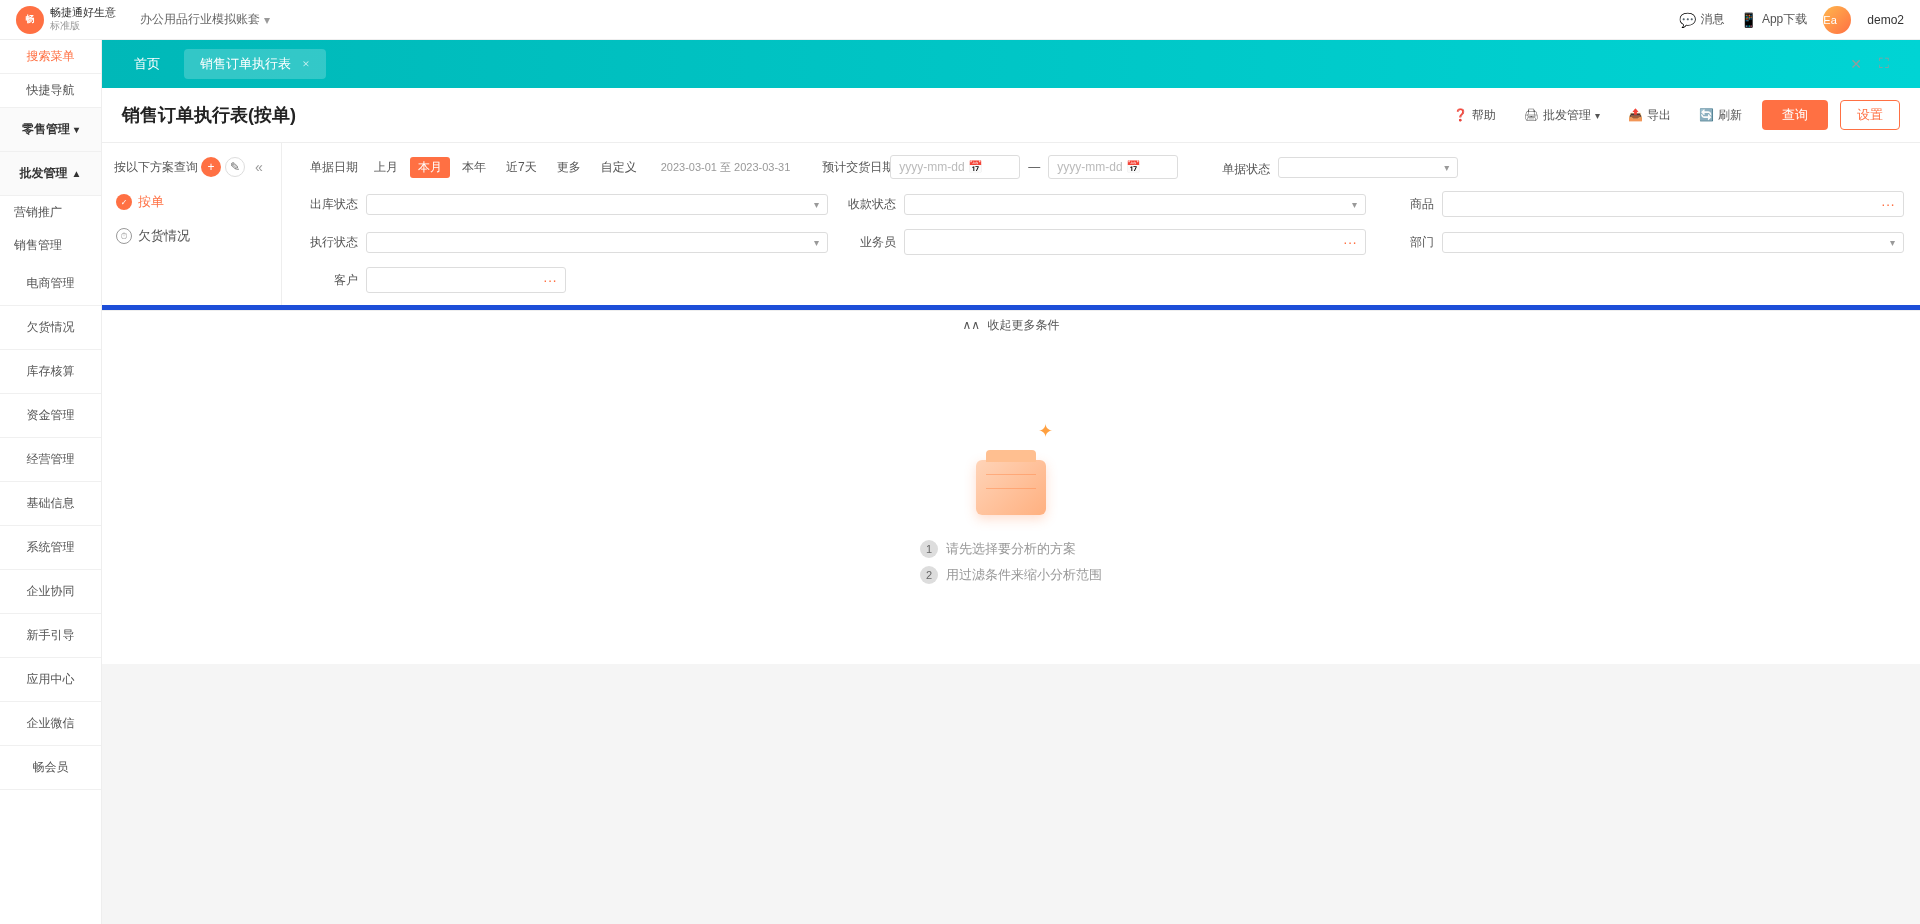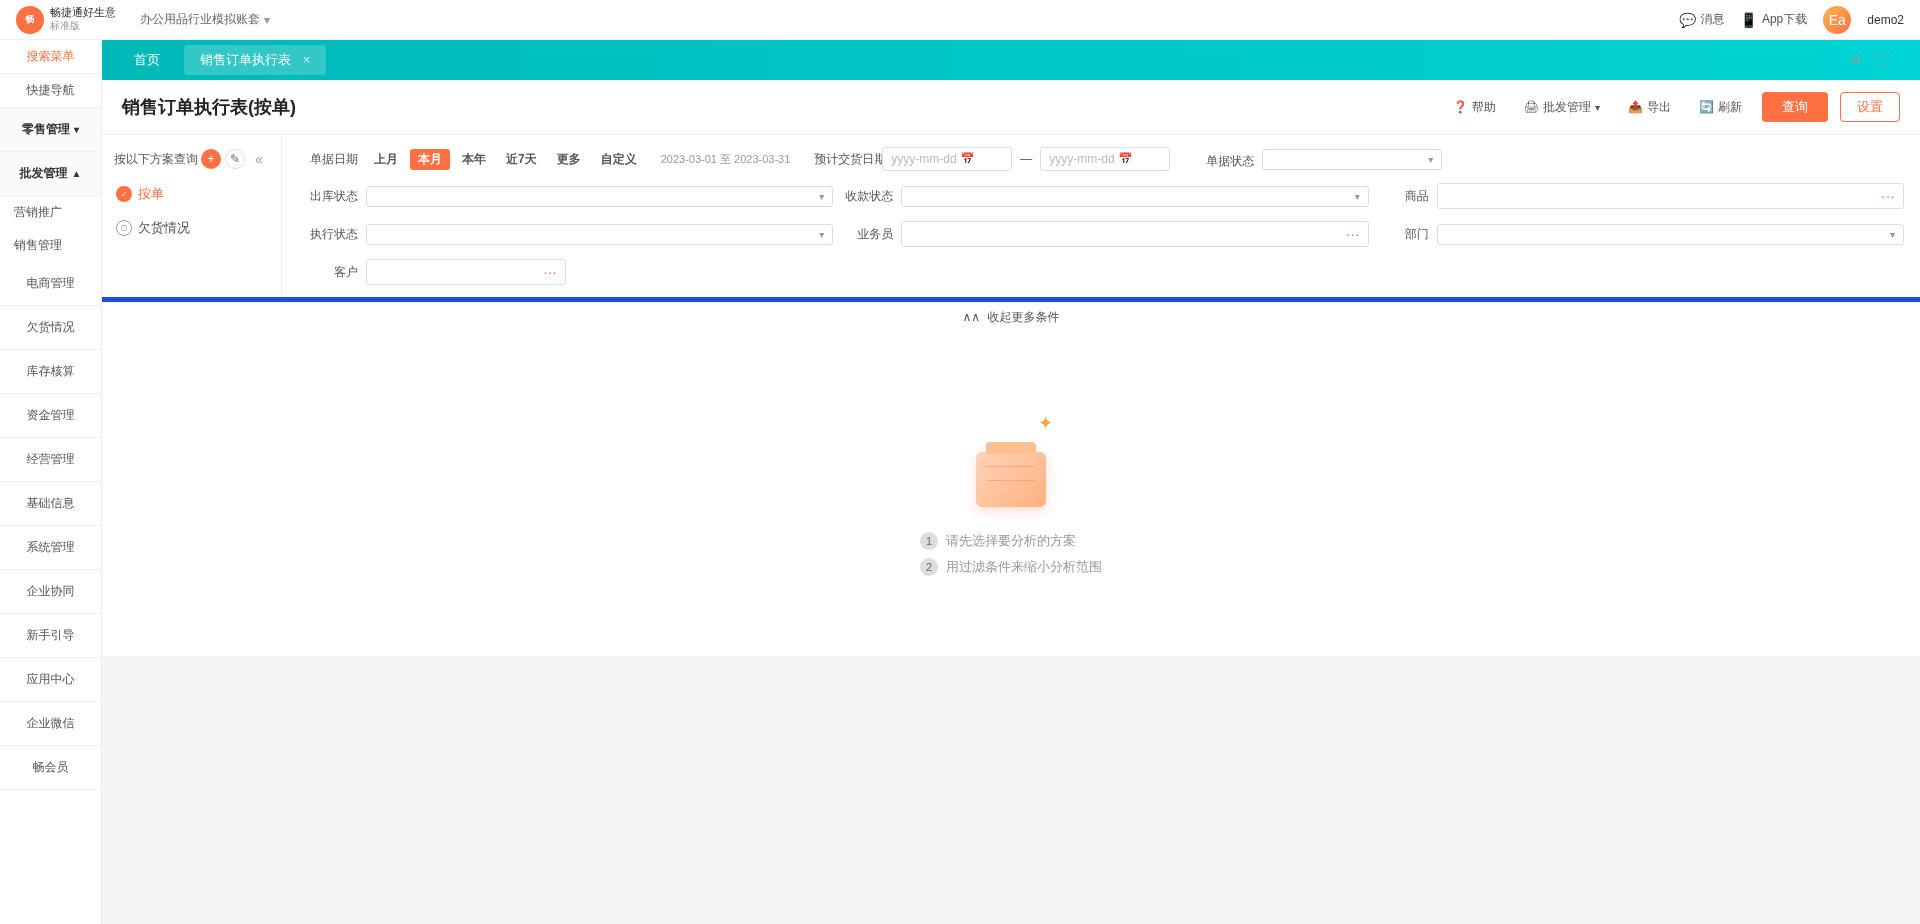--- a/index.html
+++ b/index.html
@@ -45,22 +45,22 @@
       display: flex; align-items: center; gap: 16px;
     }
     .header-action {
       display: flex; align-items: center; gap: 4px;
       font-size: 12px; color: #555; cursor: pointer;
     }
     .avatar {
       width: 28px; height: 28px;
       border-radius: 50%;
       background: linear-gradient(135deg, #ffb74d, #ff7043);
-      display: flex; align-items: center; justify-content: center;
-      color: white; font-size: 14px;
+      display: flex; align-items: center; justify-content: flex-start;
+      color: white; font-size: 11px;
     }
     .username { font-size: 12px; color: #333; }
 
     
     .main-layout {
       display: flex;
       flex: 1;
       overflow: hidden;
     }
 
@@ -255,23 +255,24 @@
 
     
     .right-filter {
       flex: 1;
       padding: 12px 16px;
     }
     .filter-row {
       display: flex;
       align-items: center;
       margin-bottom: 12px;
+      gap: 8px;
     }
     .date-tabs {
-      display: flex; gap: 4px; font-weight: bold;
+      display: flex; gap: 4px;
     }
     .date-tab {
       padding: 2px 8px;
       font-size: 12px; color: #555;
       cursor: pointer;
       border-radius: 3px;
     }
     .date-tab.active {
       background: #ff7043;
       color: white;
@@ -343,25 +344,26 @@
       width: 18px; height: 18px;
       border-radius: 50%;
       background: #ddd;
       display: flex; align-items: center; justify-content: center;
       font-size: 11px; color: #666;
       flex-shrink: 0;
     }
 
     
     .teal-header {
-      height: 40px;
+      height: 48px;
       background: linear-gradient(90deg, #00b8b8, #00d4d4);
       display: flex; align-items: center;
       padding: 12px 16px;
       gap: 8px;
+      font-family: Liberation Serif, serif;
     }
     .teal-tab {
       padding: 6px 16px;
       font-size: 13px; color: white;
       cursor: pointer;
       border-radius: 4px;
     }
     .teal-tab.active {
       background: rgba(255,255,255,0.2);
     }

